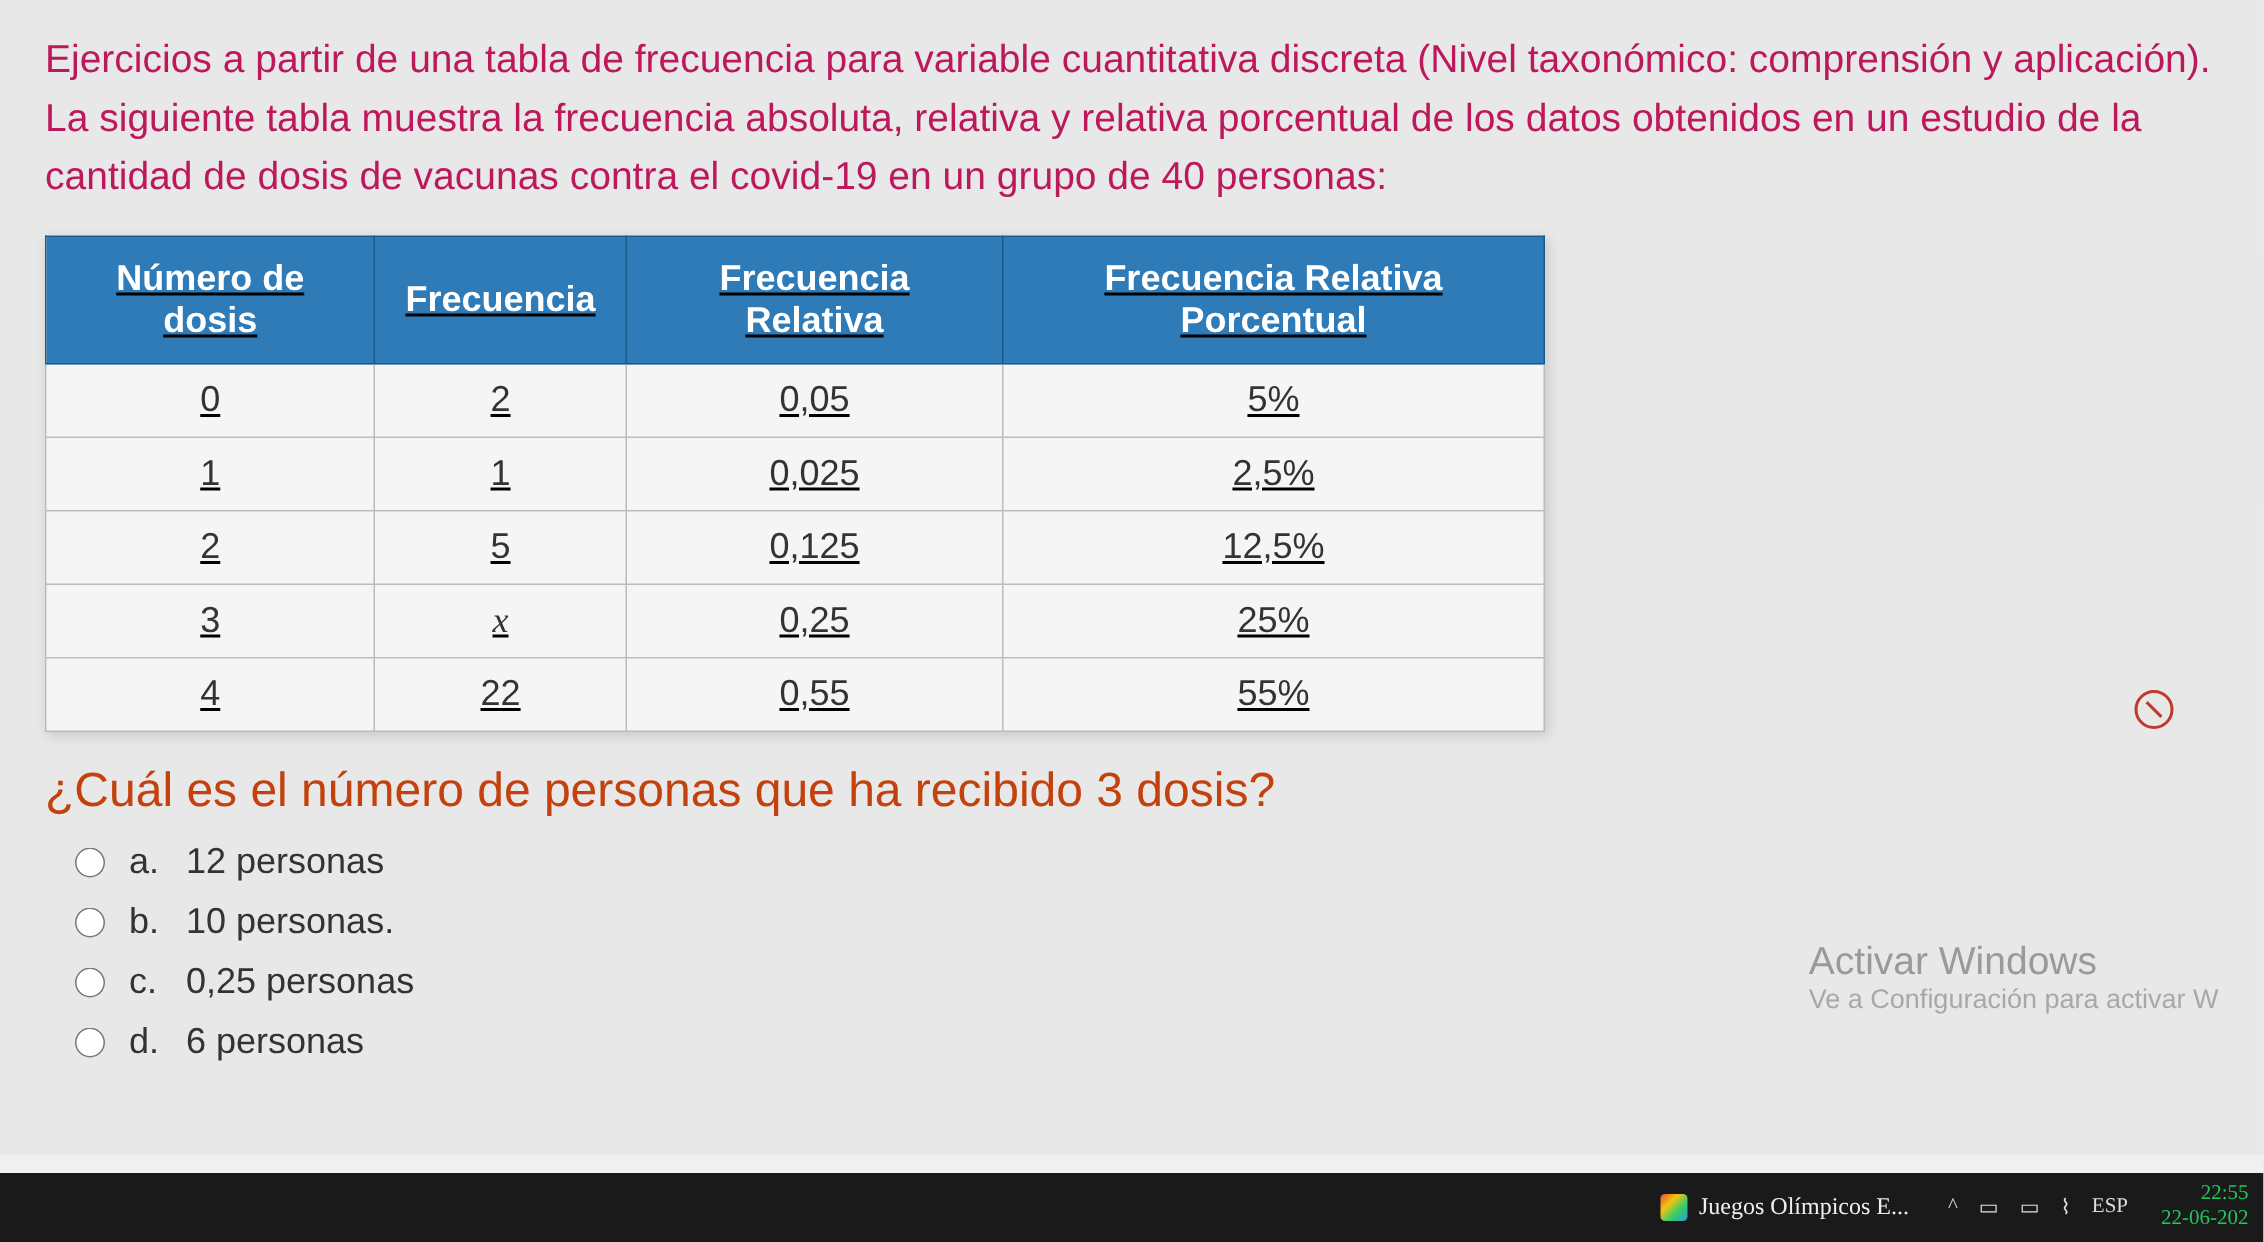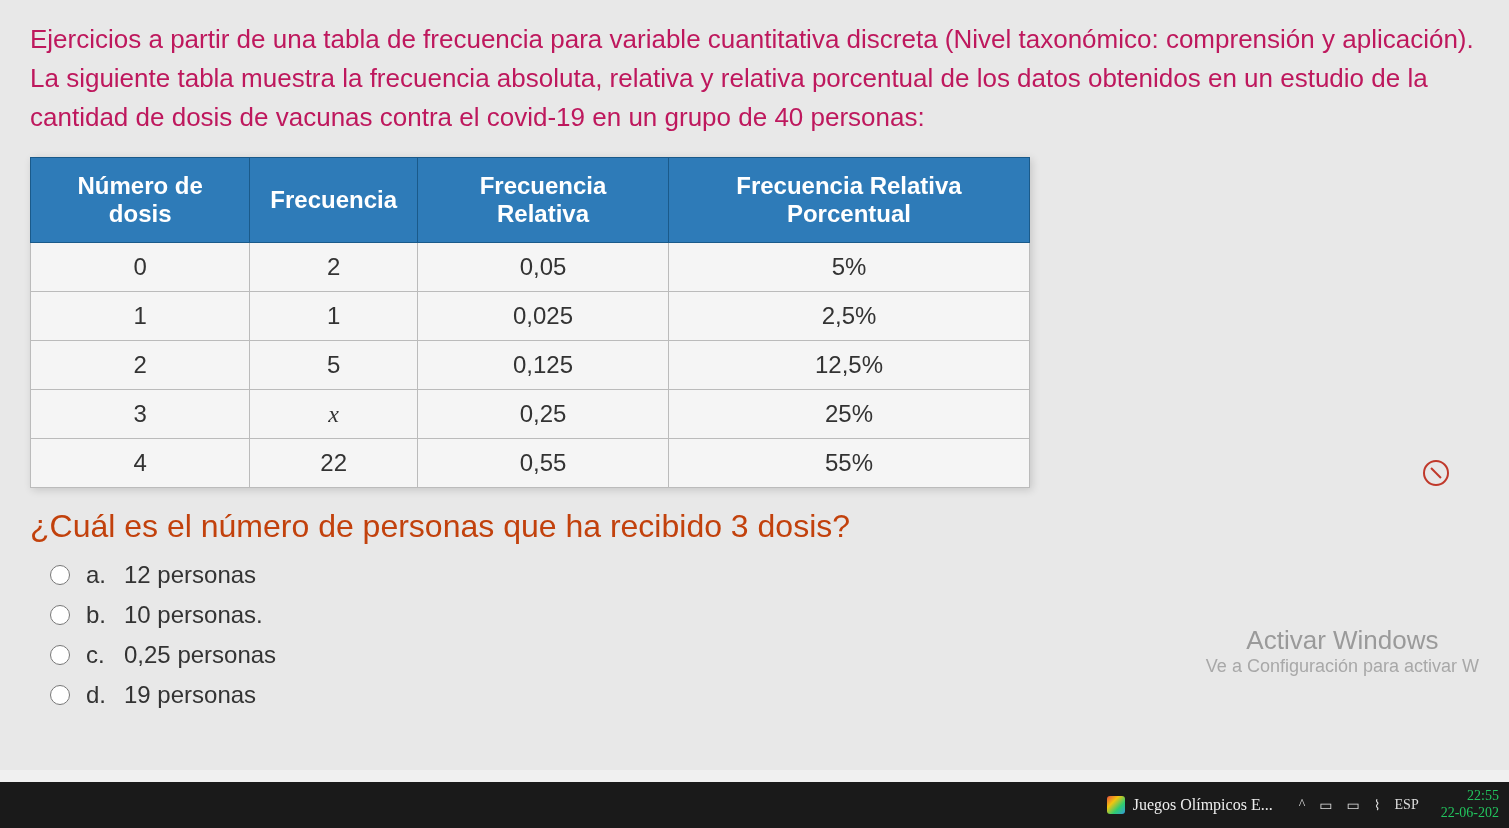--- a/index.html
+++ b/index.html
@@ -24,20 +24,21 @@
       font-size: 26px;
       line-height: 1.5;
       color: #be185d;
       margin-bottom: 20px;
     }
     .freq-table {
       border-collapse: collapse;
       width: 1000px;
       background: #fff;
       box-shadow: 2px 2px 8px rgba(0,0,0,0.15);
+      text-decoration: underline;
     }
     .freq-table th {
       background: #2e7bb8;
       color: #fff;
       font-weight: bold;
       font-size: 24px;
       padding: 14px 20px;
       text-align: center;
       border: 1px solid #1a5a8a;
     }
@@ -98,21 +99,21 @@
       width:14px;
       height:2px;
       background:#c0392b;
       transform: rotate(45deg);
       position:absolute;
     }
     .watermark {
       position: absolute;
       right: 30px;
       top: 625px;
-      text-align: center;
+      text-align: left;
       color: #9a9a9a;
       font-size: 26px;
     }
     .watermark .sub {
       font-size: 18px;
       color: #a8a8a8;
     }
     .taskbar {
       position: absolute;
       bottom: 0;
@@ -223,21 +224,21 @@
       <span>10 personas.</span>
     </label>
     <label class="option-row">
       <input type="radio" name="ans" style="">
       <span class="option-letter">c.</span>
       <span>0,25 personas</span>
     </label>
     <label class="option-row">
       <input type="radio" name="ans" style="">
       <span class="option-letter">d.</span>
-      <span>19 personas</span>
+      <span>6 personas</span>
     </label>
   </div>
 
   <div class="flag-icon"></div>
 
   <div class="watermark">
     <div>Activar Windows</div>
     <div class="sub">Ve a Configuración para activar W</div>
   </div>
 </div>

